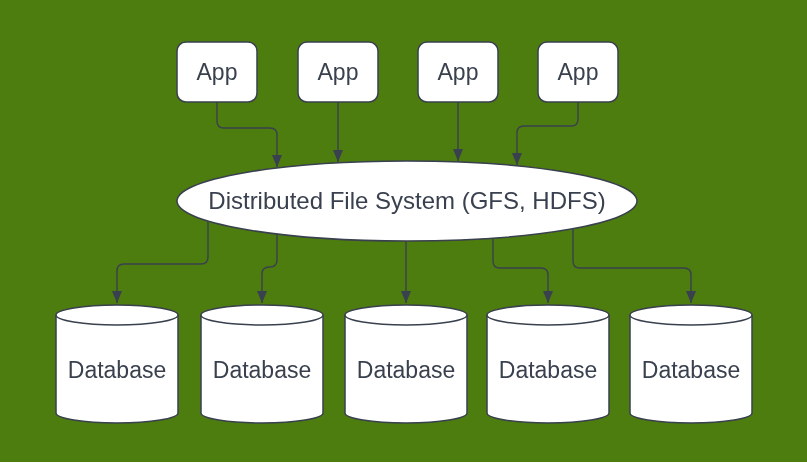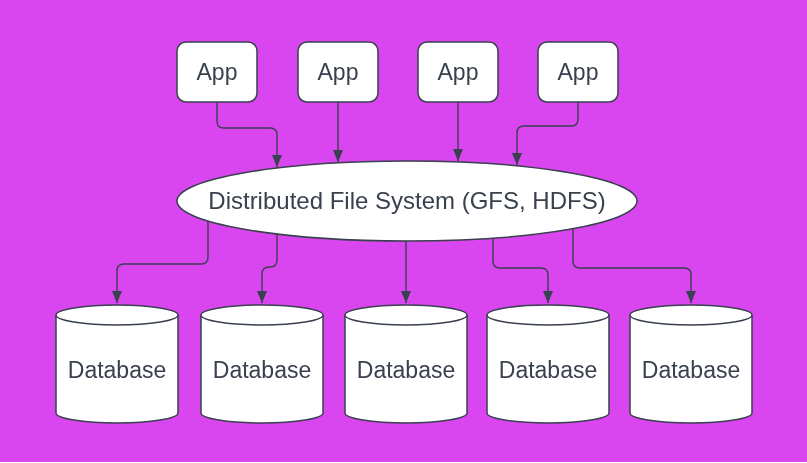--- a/index.html
+++ b/index.html
@@ -7,21 +7,21 @@
     padding: 0;
     background: #ffffff;
     width: 807px;
     height: 463px;
     overflow: hidden;
   }
   .canvas-wrap {
     position: relative;
     width: 807px;
     height: 462px;
-    background: #d946ef;
+    background: #4d7c0f;
   }
   svg.diagram {
     display: block;
     width: 807px;
     height: 463px;
   }
   .shape {
     fill: #ffffff;
     stroke: #39404e;
     stroke-width: 1.5;

